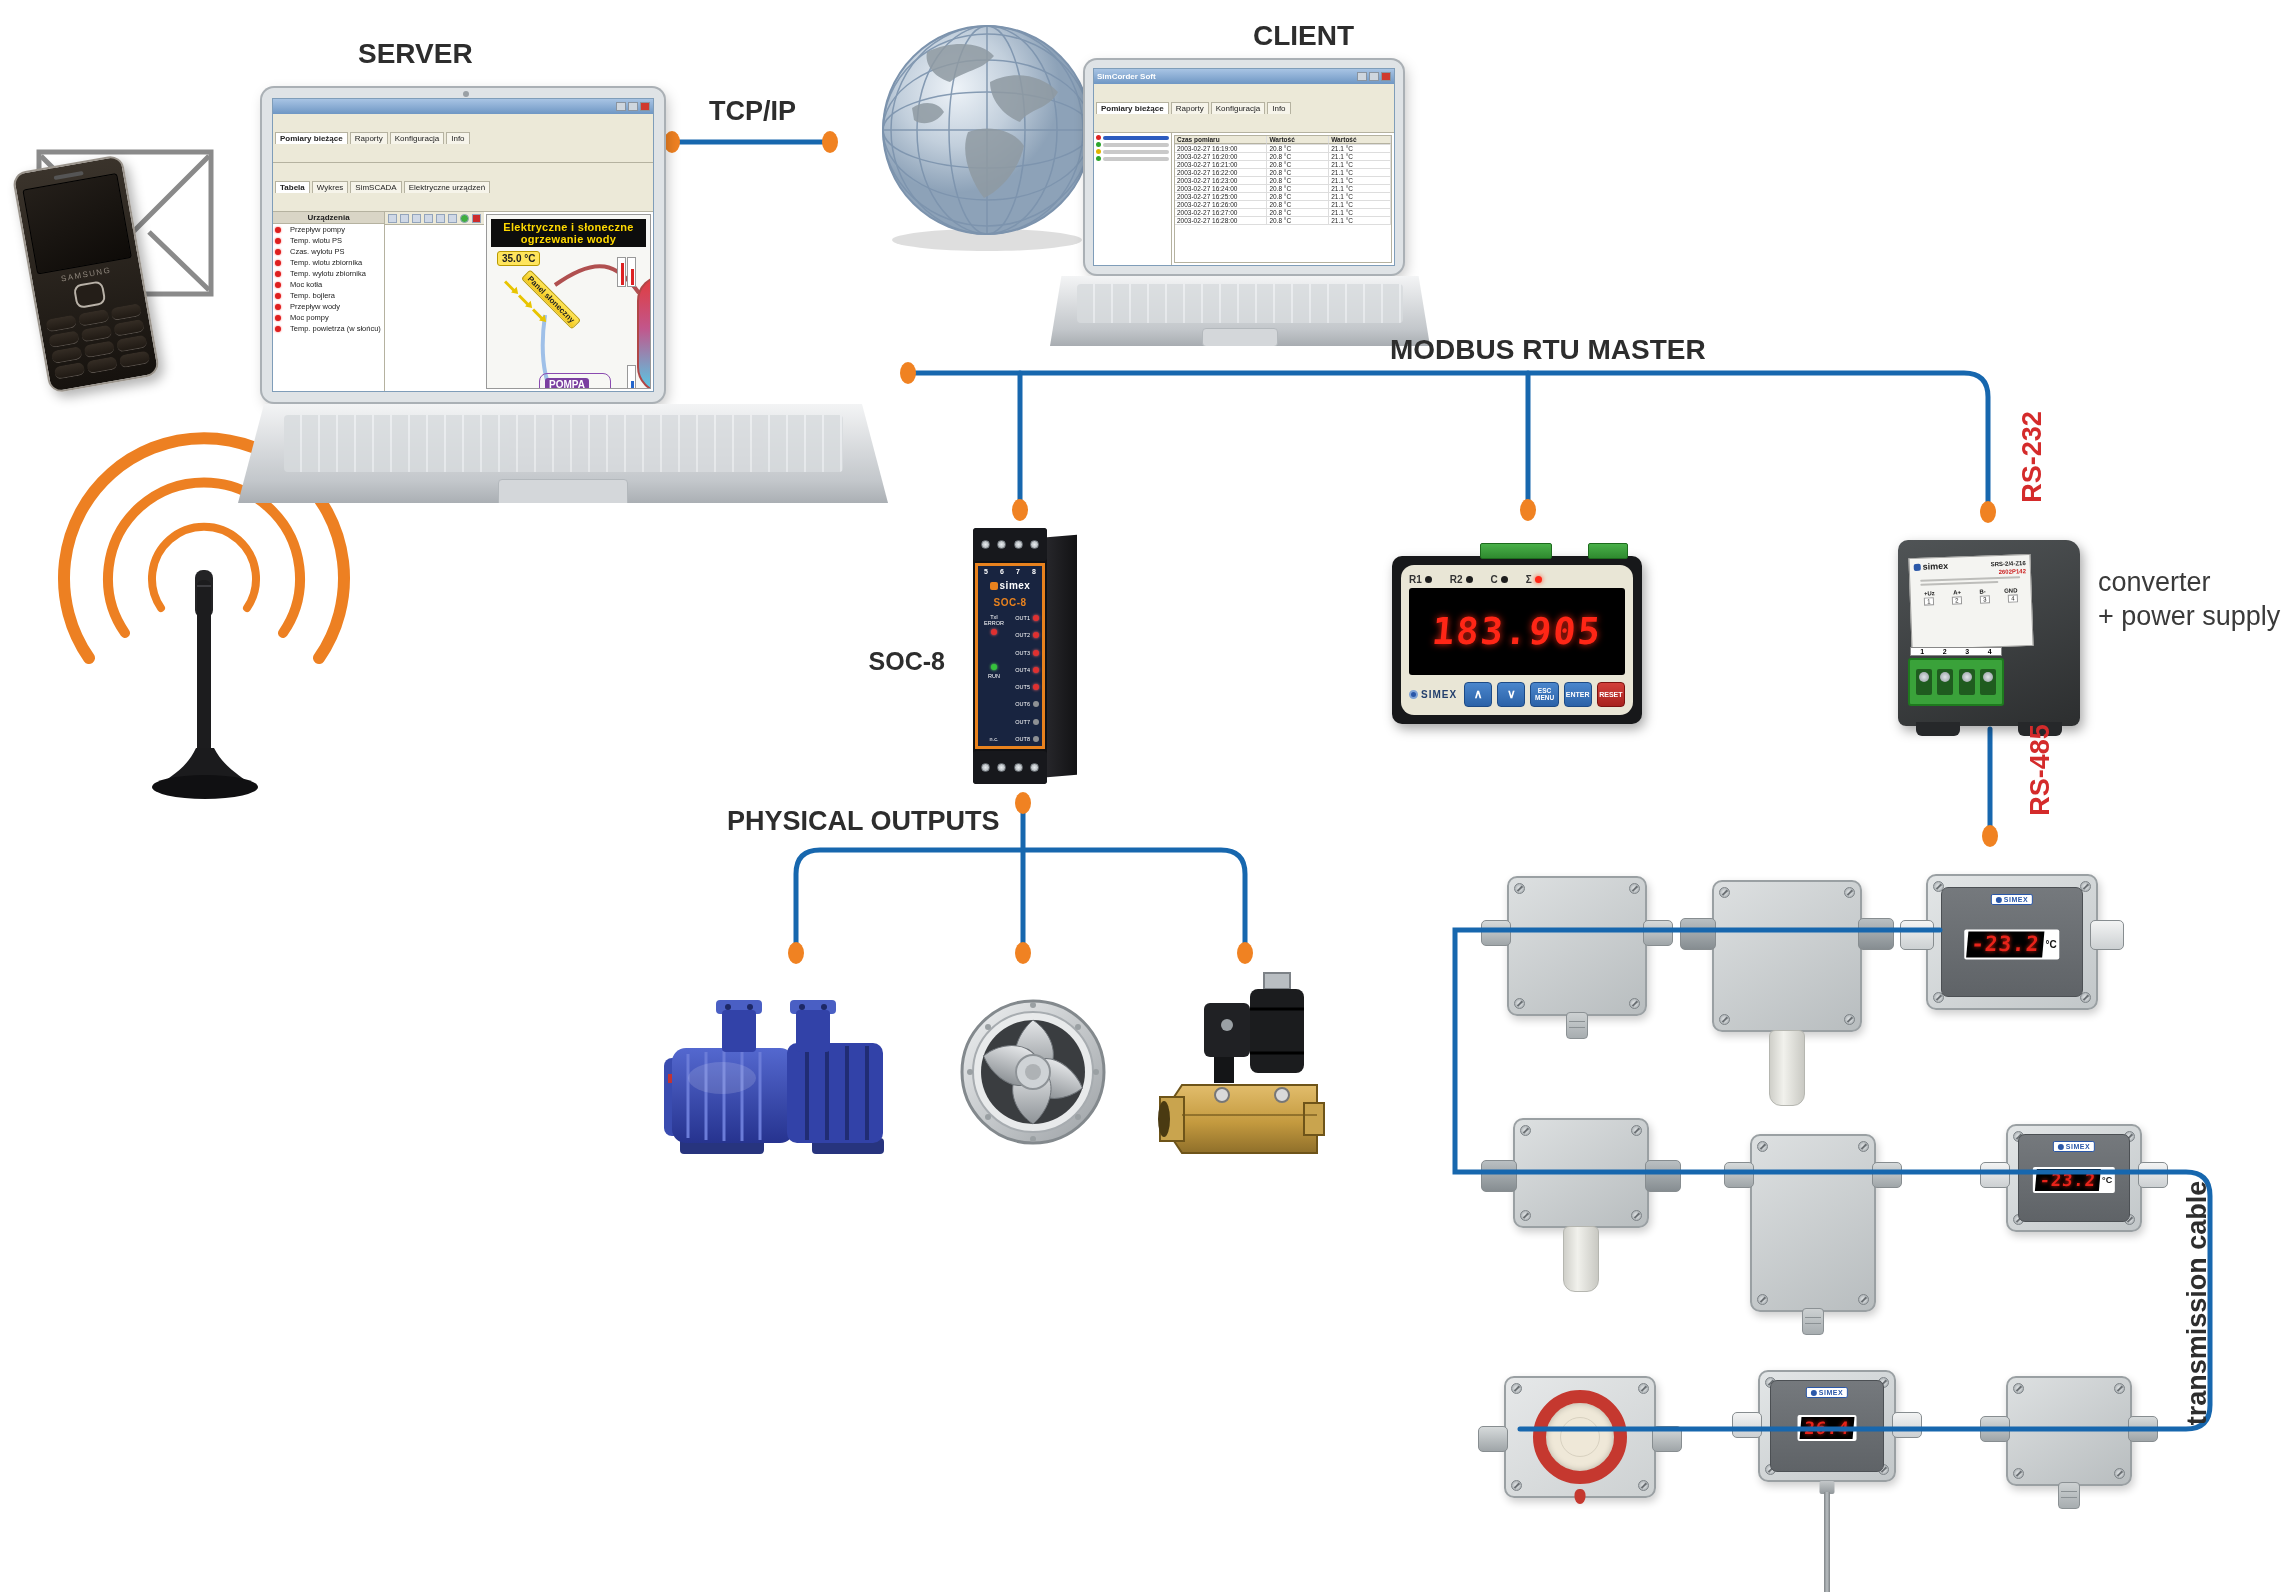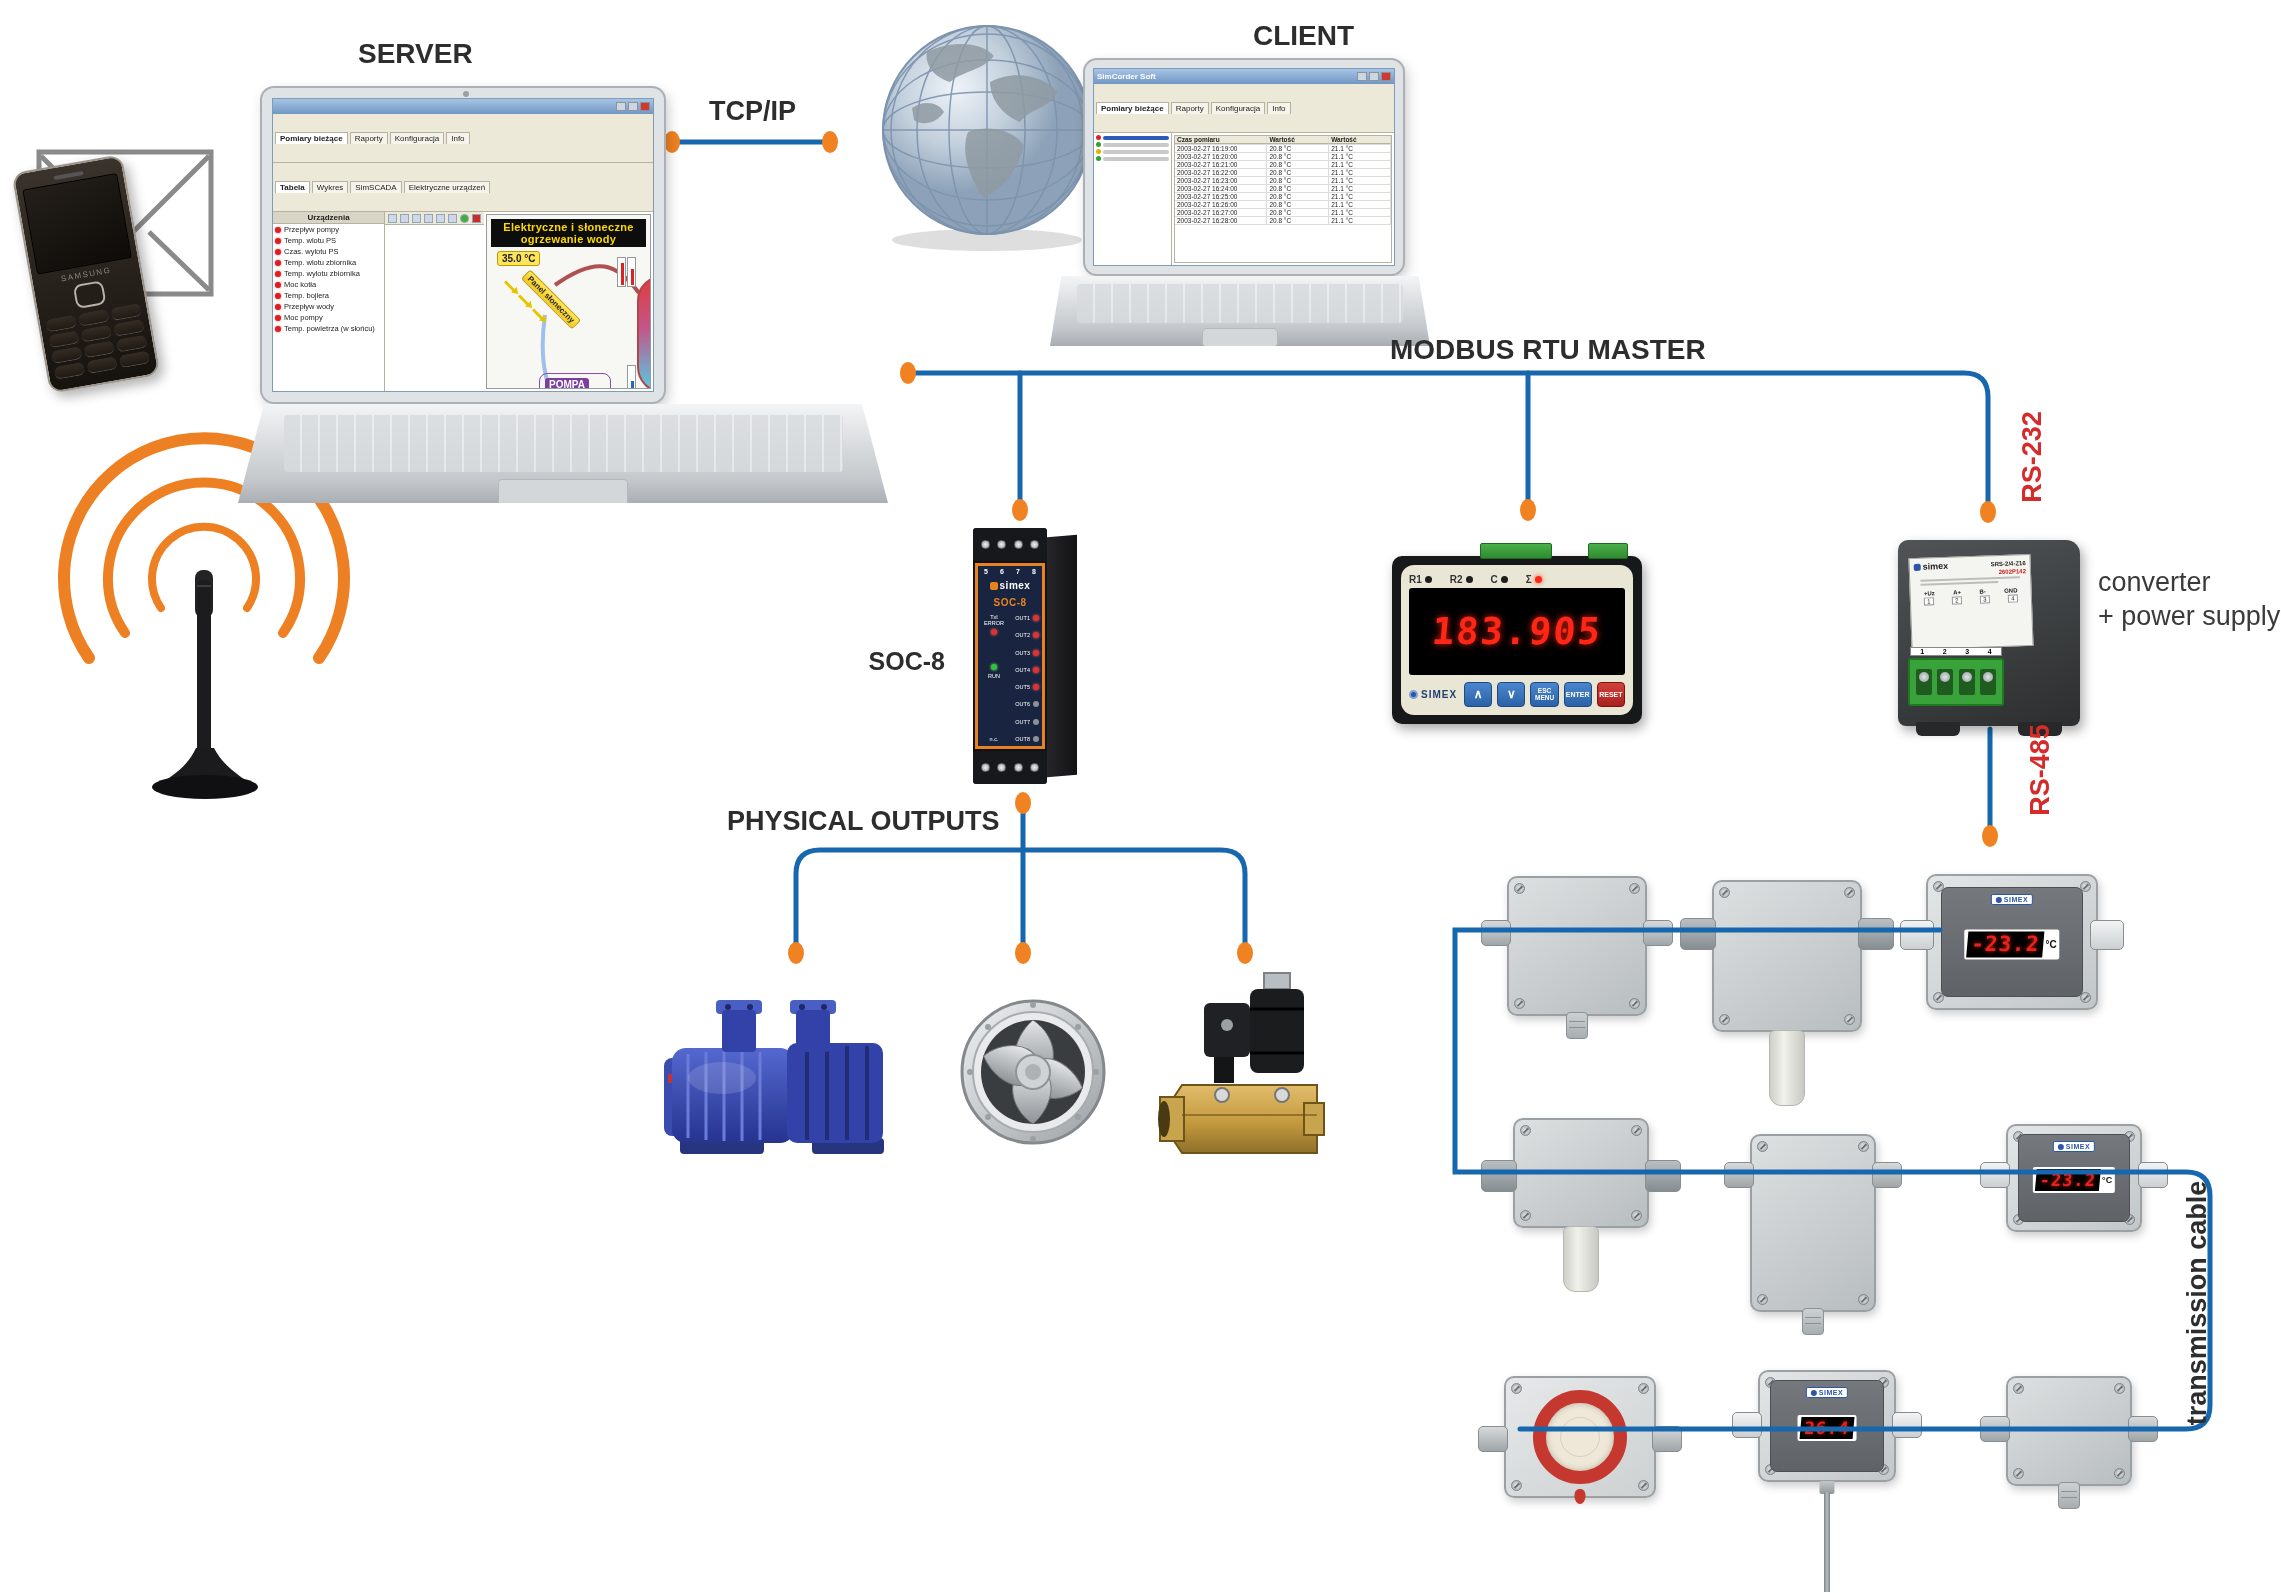--- a/index.html
+++ b/index.html
@@ -30,21 +30,21 @@
   .winbtns{margin-left:auto;display:flex;gap:2px}
   .winbtns i{width:10px;height:9px;background:#cfd6de;border:1px solid #8a94a0;display:block}
   .winbtns i.close{background:#d0392e}
   .tabrow{display:flex;gap:2px;background:#ece9d8;border-bottom:1px solid #b5b2a0;padding:18px 2px}
   .tabrow span{border:1px solid #b5b2a0;border-bottom:none;background:#f6f4ea;padding:1px 4px;white-space:nowrap}
   .tabrow span:first-child{background:#fff;font-weight:bold}
   .appbody{flex:1;display:flex;min-height:0;background:#fff}
   .devpanel{width:112px;border-right:1px solid #b5b2a0;display:flex;flex-direction:column}
   .devhead{background:#d9d5c6;text-align:center;font-weight:bold;border-bottom:1px solid #b5b2a0;padding:1px 0}
   .devlist{flex:1;overflow:hidden}
-  .devlist div{display:flex;align-items:center;gap:3px;padding:1px 2px;font-size:7.5px;white-space:nowrap}
+  .devlist div{display:flex;align-items:center;gap:9px;padding:1px 2px;font-size:7.5px;white-space:nowrap}
   .devlist i{width:6px;height:6px;border-radius:50%;background:#dd1f1f;flex:none;box-shadow:0 0 2px #f55}
   .mainarea{flex:1;display:flex;flex-direction:row;min-width:0}
   .toolbar{height:13px;background:#ece9d8;border-bottom:1px solid #b5b2a0;display:flex;gap:3px;align-items:center;padding:0 3px}
   .toolbar i{width:9px;height:9px;background:#cfd8e6;border:1px solid #93a4bb;display:block}
   .toolbar i.grn{background:#3fae3f;border-radius:50%}
   .toolbar i.red{background:#cc2b2b}
   .canvas{flex:1;position:relative;background:#f7f7f4;border:1px solid #999;margin:2px;overflow:hidden}
   .banner{position:absolute;left:4px;top:4px;right:4px;background:#0d0d0d;color:#ffd900;font-weight:bold;font-size:11px;text-align:center;padding:2px 0;letter-spacing:.3px}
   .statusbar{height:11px;background:#ece9d8;border-top:1px solid #b5b2a0}
   .chip{position:absolute;font-size:10px;font-weight:bold;padding:1px 4px;border-radius:3px}

